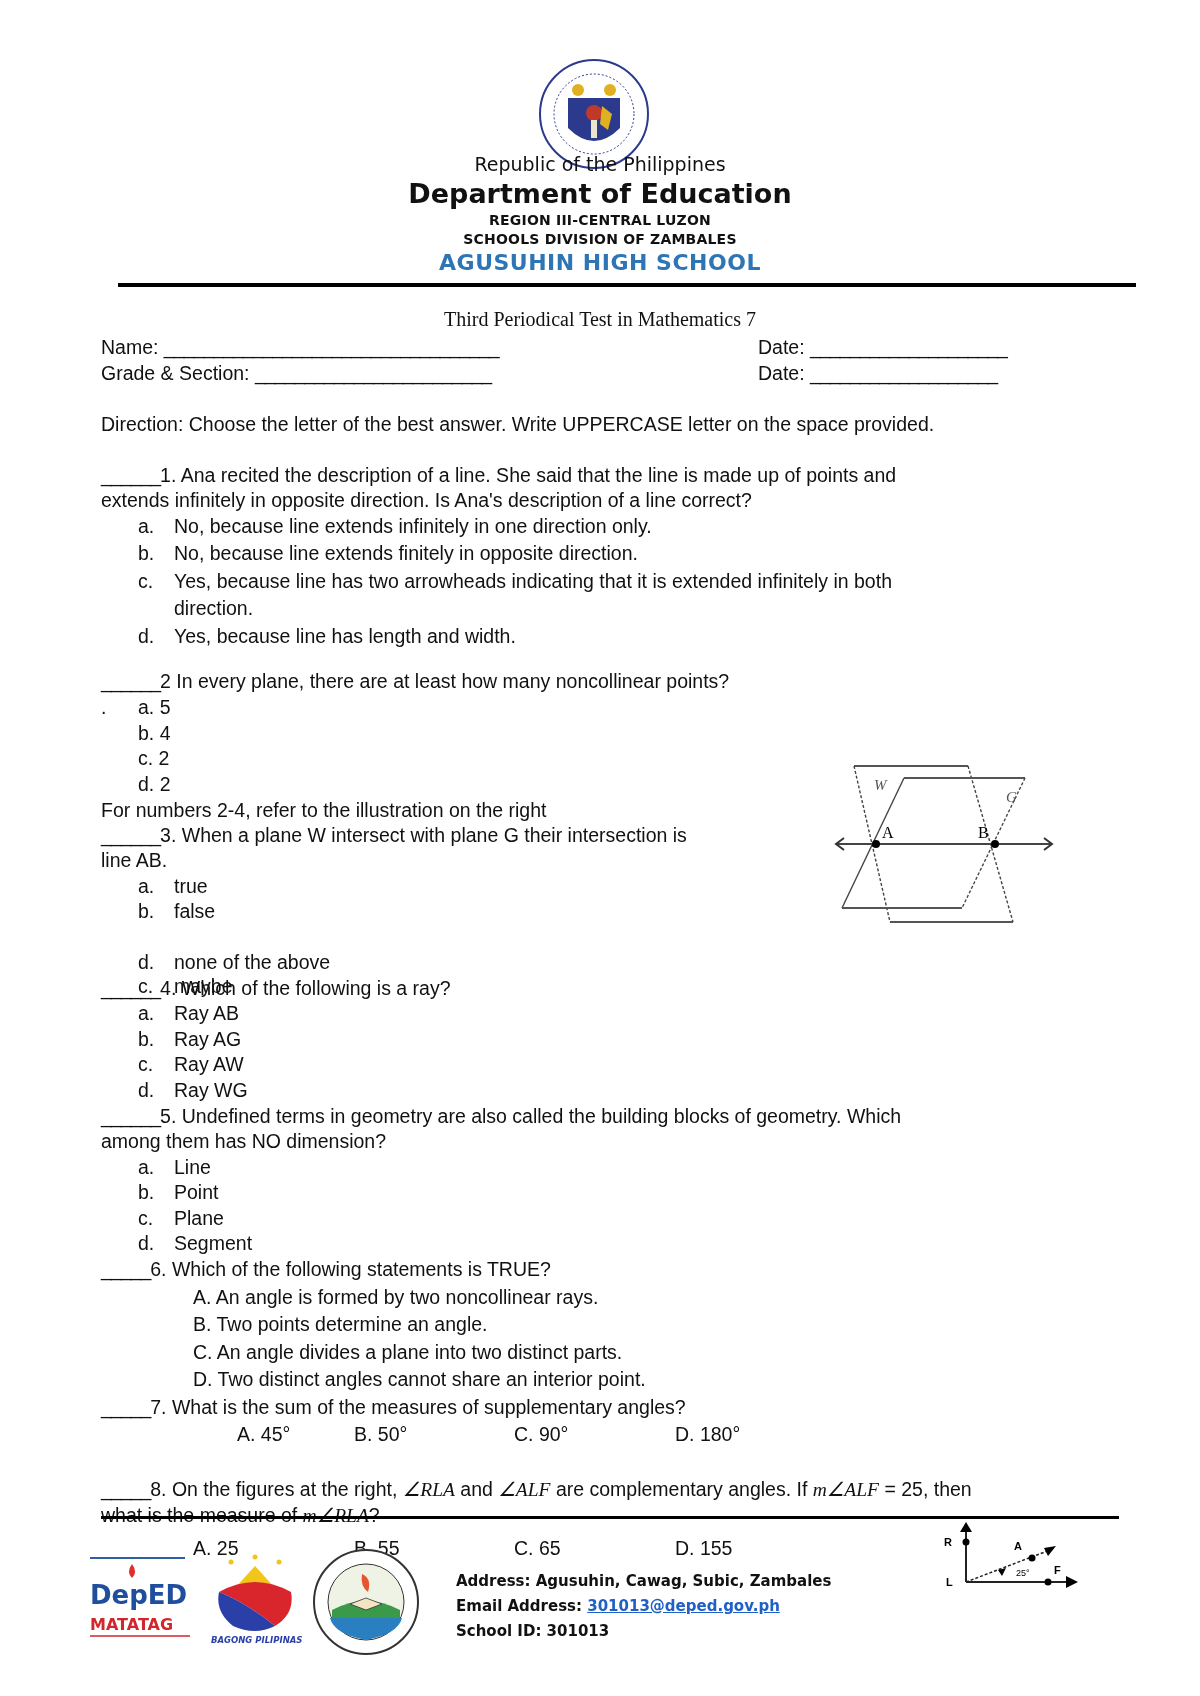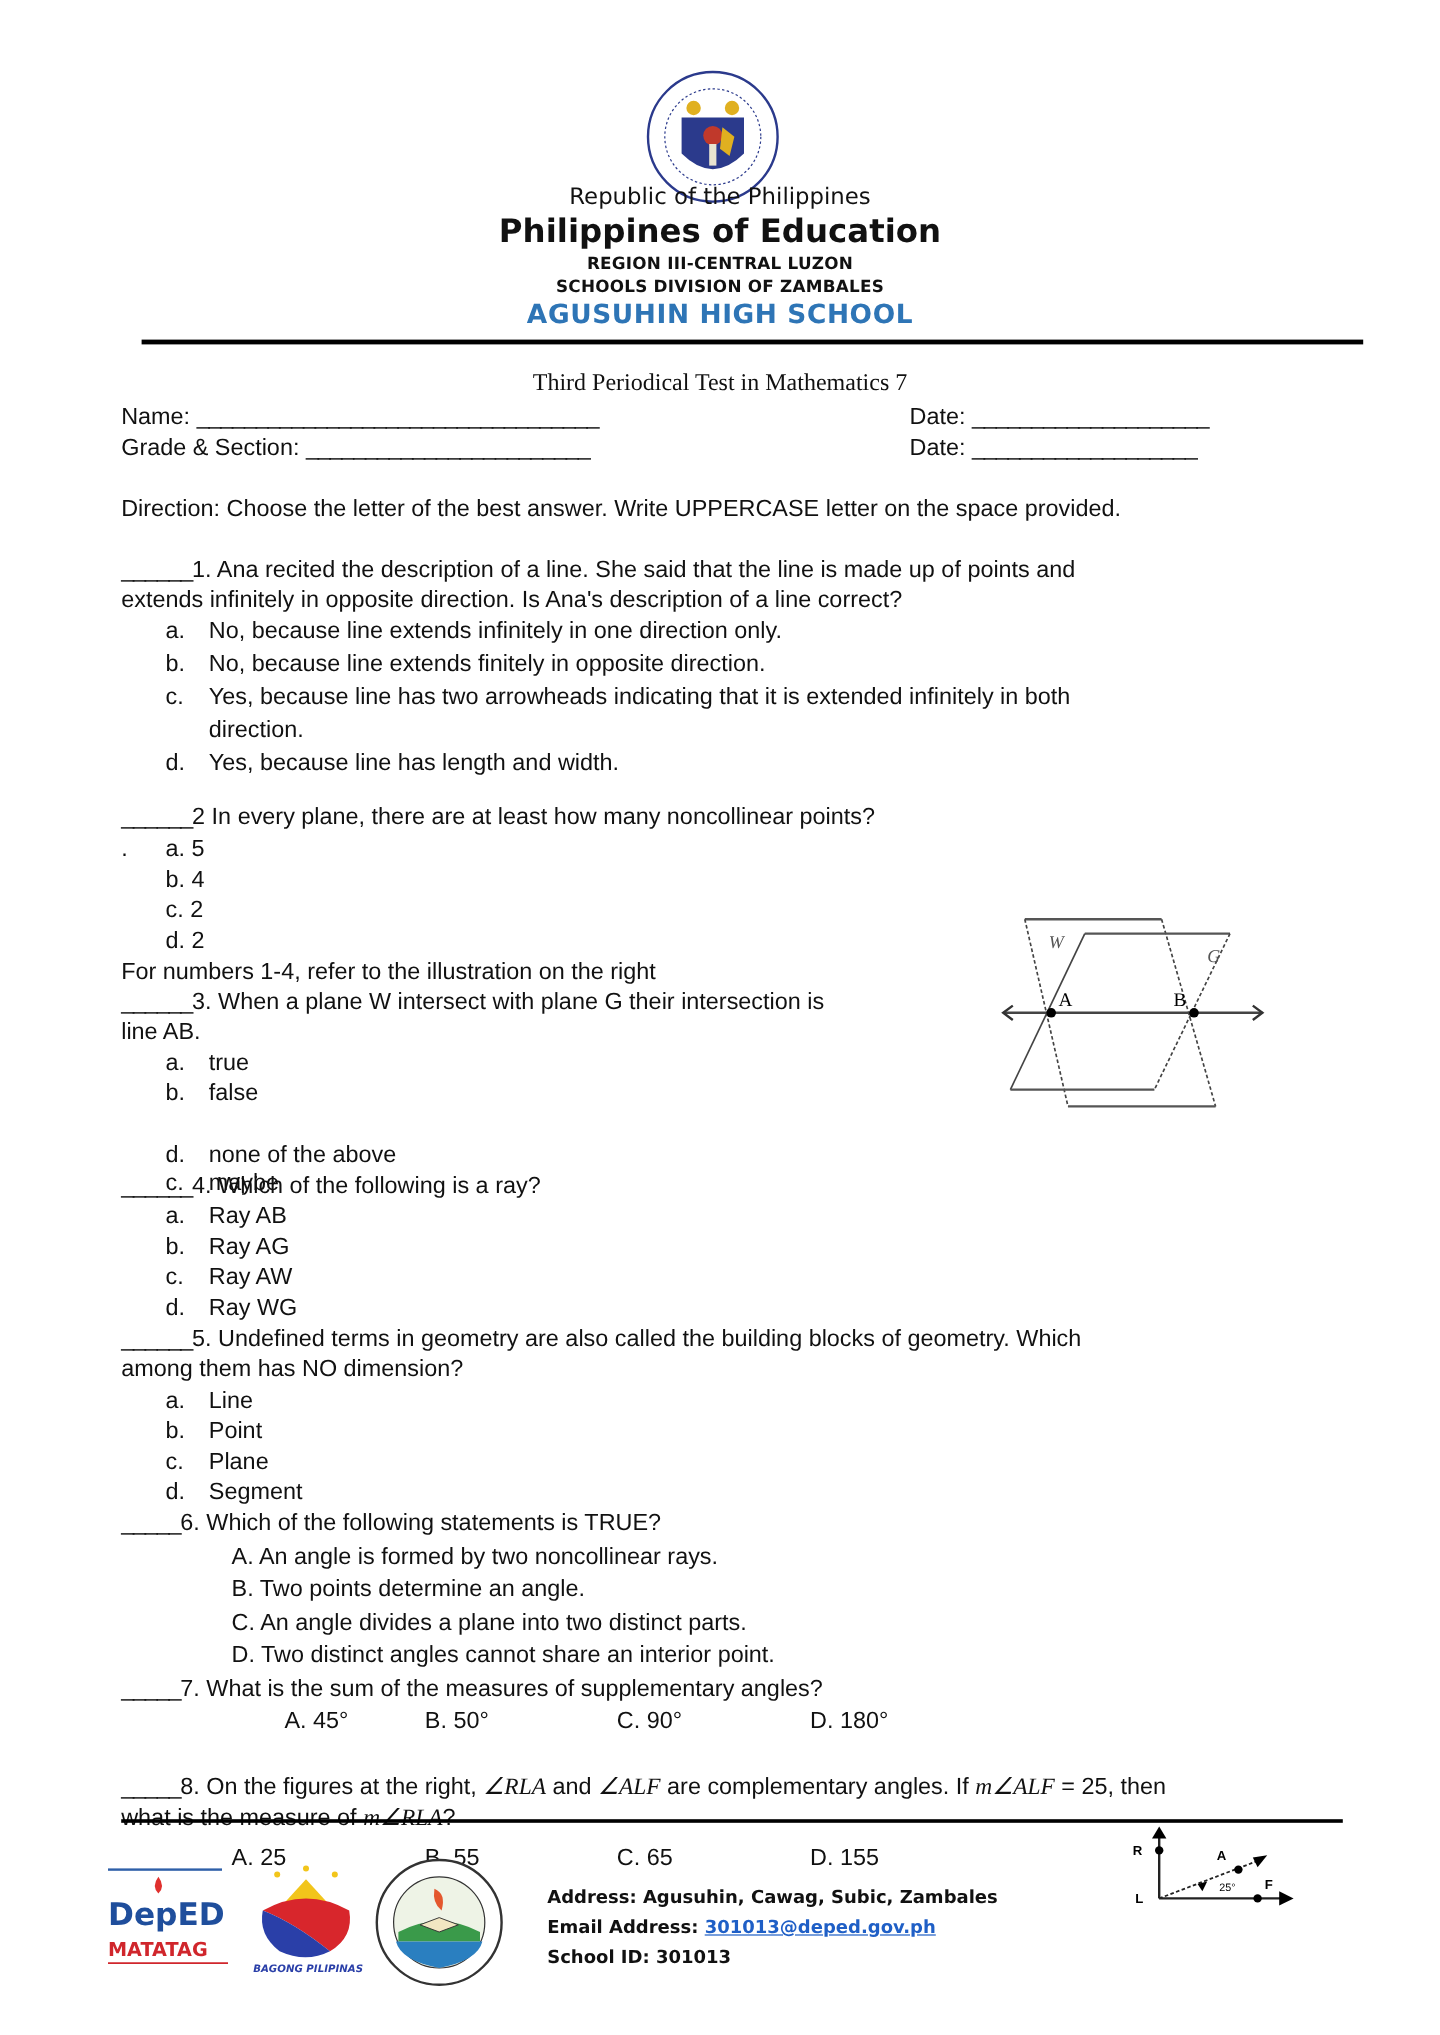--- a/index.html
+++ b/index.html
@@ -25,21 +25,21 @@
     <path d="M30 40 L82 40 L82 70 Q56 96 30 70 Z" fill="#2b3a8c"></path>
     <circle cx="56" cy="55" r="8" fill="#c0392b"></circle>
     <rect x="53" y="62" width="6" height="18" fill="#e9e4d0"></rect>
     <circle cx="40" cy="32" r="6" fill="#e0b020"></circle>
     <circle cx="72" cy="32" r="6" fill="#e0b020"></circle>
     <path d="M64 48 L74 56 L70 72 L62 66 Z" fill="#e0b020"></path>
   </svg>
 </div>
 
 <div class="abs center" style="top:153px; font-family:'DejaVu Sans',sans-serif; font-size:19px;">Republic of the Philippines</div>
-<div class="abs center" style="top:178px; font-family:'DejaVu Sans',sans-serif; font-weight:bold; font-size:27px;">Philippines of Education</div>
+<div class="abs center" style="top:178px; font-family:'DejaVu Sans',sans-serif; font-weight:bold; font-size:27px;">Department of Education</div>
 <div class="abs center hdr-small" style="top:212px;">REGION III-CENTRAL LUZON</div>
 <div class="abs center hdr-small" style="top:231px;">SCHOOLS DIVISION OF ZAMBALES</div>
 <div class="abs center" style="top:250px; font-family:'DejaVu Sans',sans-serif; font-weight:bold; font-size:22px; color:#2e75b6; letter-spacing:0.5px;">AGUSUHIN HIGH SCHOOL</div>
 
 <div class="rule" style="left:118px; top:283px; width:1018px; height:4px;"></div>
 
 <div class="abs center" style="top:308px; font-family:'Liberation Serif',serif; font-size:20px;">Third Periodical Test in Mathematics 7</div>
 
 <div class="abs t" style="left:101px; top:335px;">
   <span>Name:</span>
@@ -72,21 +72,21 @@
 
 <div class="abs t" style="left:101px; top:657px;margin-top:12px;">
   <span class="blank">______</span><span>2 In every plane, there are at least how many noncollinear points?</span>
 </div>
 <div class="abs t" style="left:101px; top:695px;">.</div>
 <div class="abs t" style="left:138px; top:695px;">a. 5</div>
 <div class="abs t" style="left:138px; top:721px;">b. 4</div>
 <div class="abs t" style="left:138px; top:746px;">c. 2</div>
 <div class="abs t" style="left:138px; top:772px;">d. 2</div>
 
-<div class="abs t" style="left:101px; top:798px;">For numbers 1-4, refer to the illustration on the right</div>
+<div class="abs t" style="left:101px; top:798px;">For numbers 2-4, refer to the illustration on the right</div>
 <div class="abs t" style="left:101px; top:823px;">
   <span class="blank">______</span><span>3. When a plane W intersect with  plane G their intersection is</span>
 </div>
 <div class="abs t" style="left:101px; top:848px;">line AB.</div>
 <div class="abs t" style="left:138px; top:874px;"><span class="opt-letter">a.</span><span>true</span></div>
 <div class="abs t" style="left:138px; top:899px;"><span class="opt-letter">b.</span><span>false</span></div>
 <div class="abs t" style="left:138px; top:974px;"><span class="opt-letter">c.</span><span>maybe</span></div>
 <div class="abs t" style="left:138px; top:950px;"><span class="opt-letter">d.</span><span>none of the above</span></div>
 
 <div class="abs" style="left:830px; top:762px; width:230px; height:170px;">

